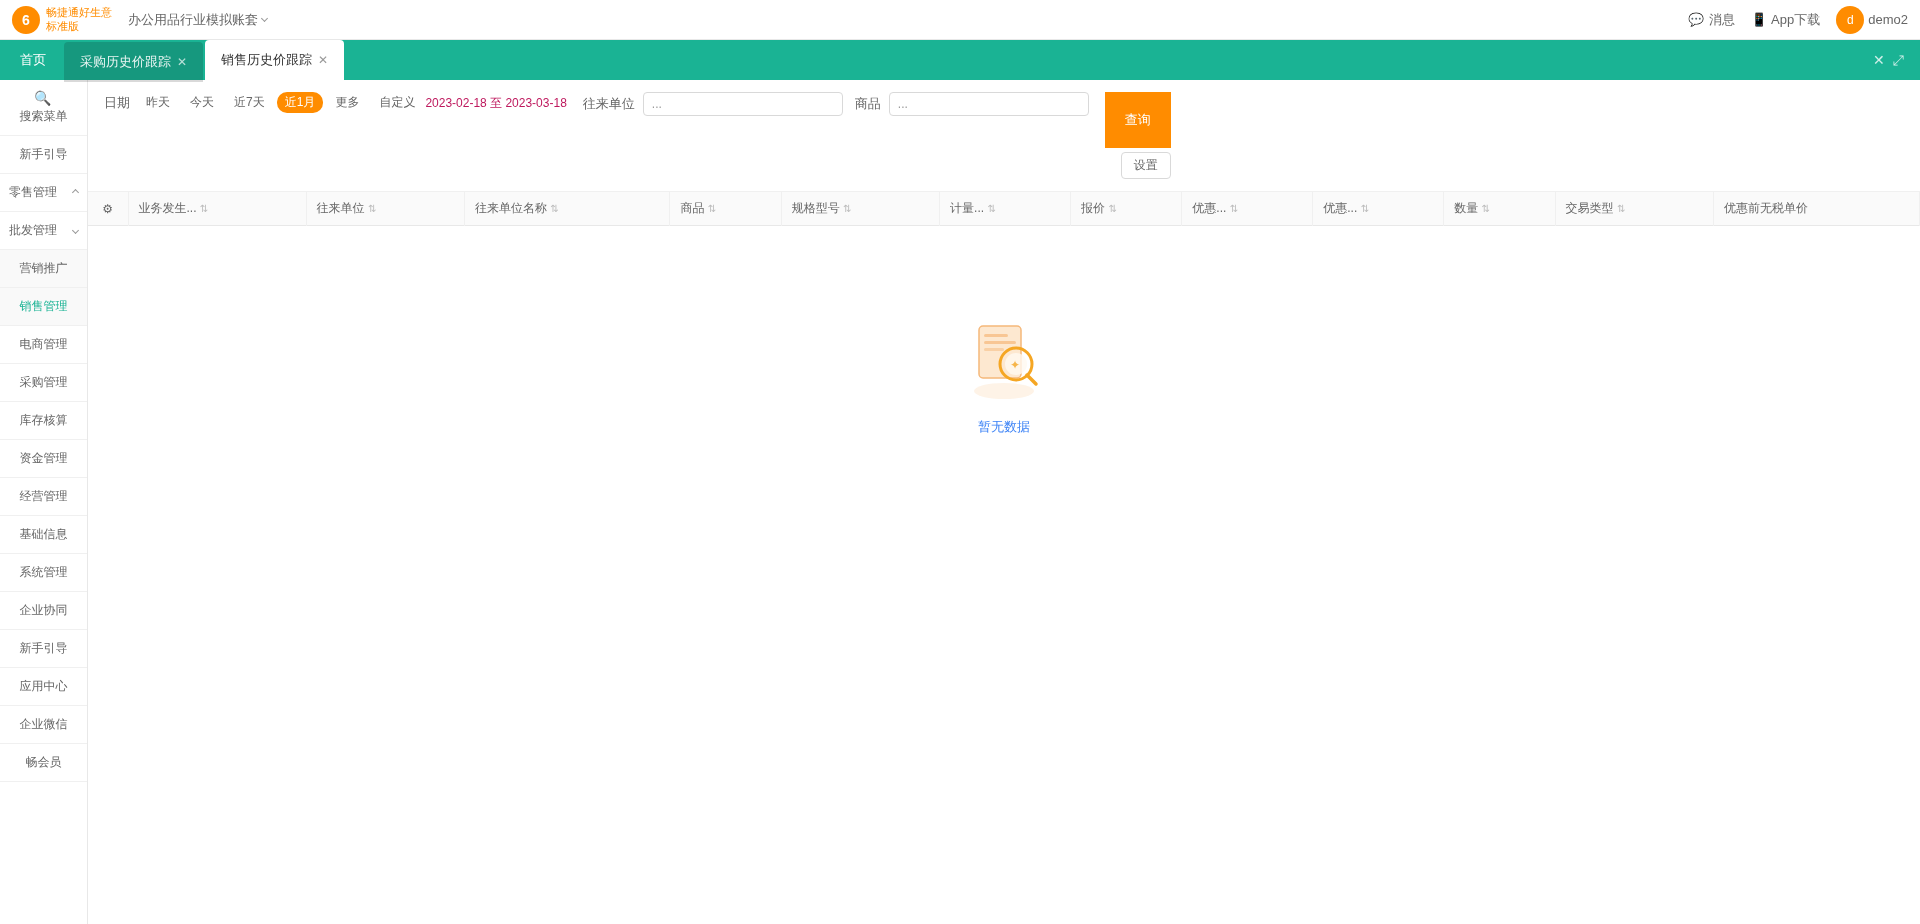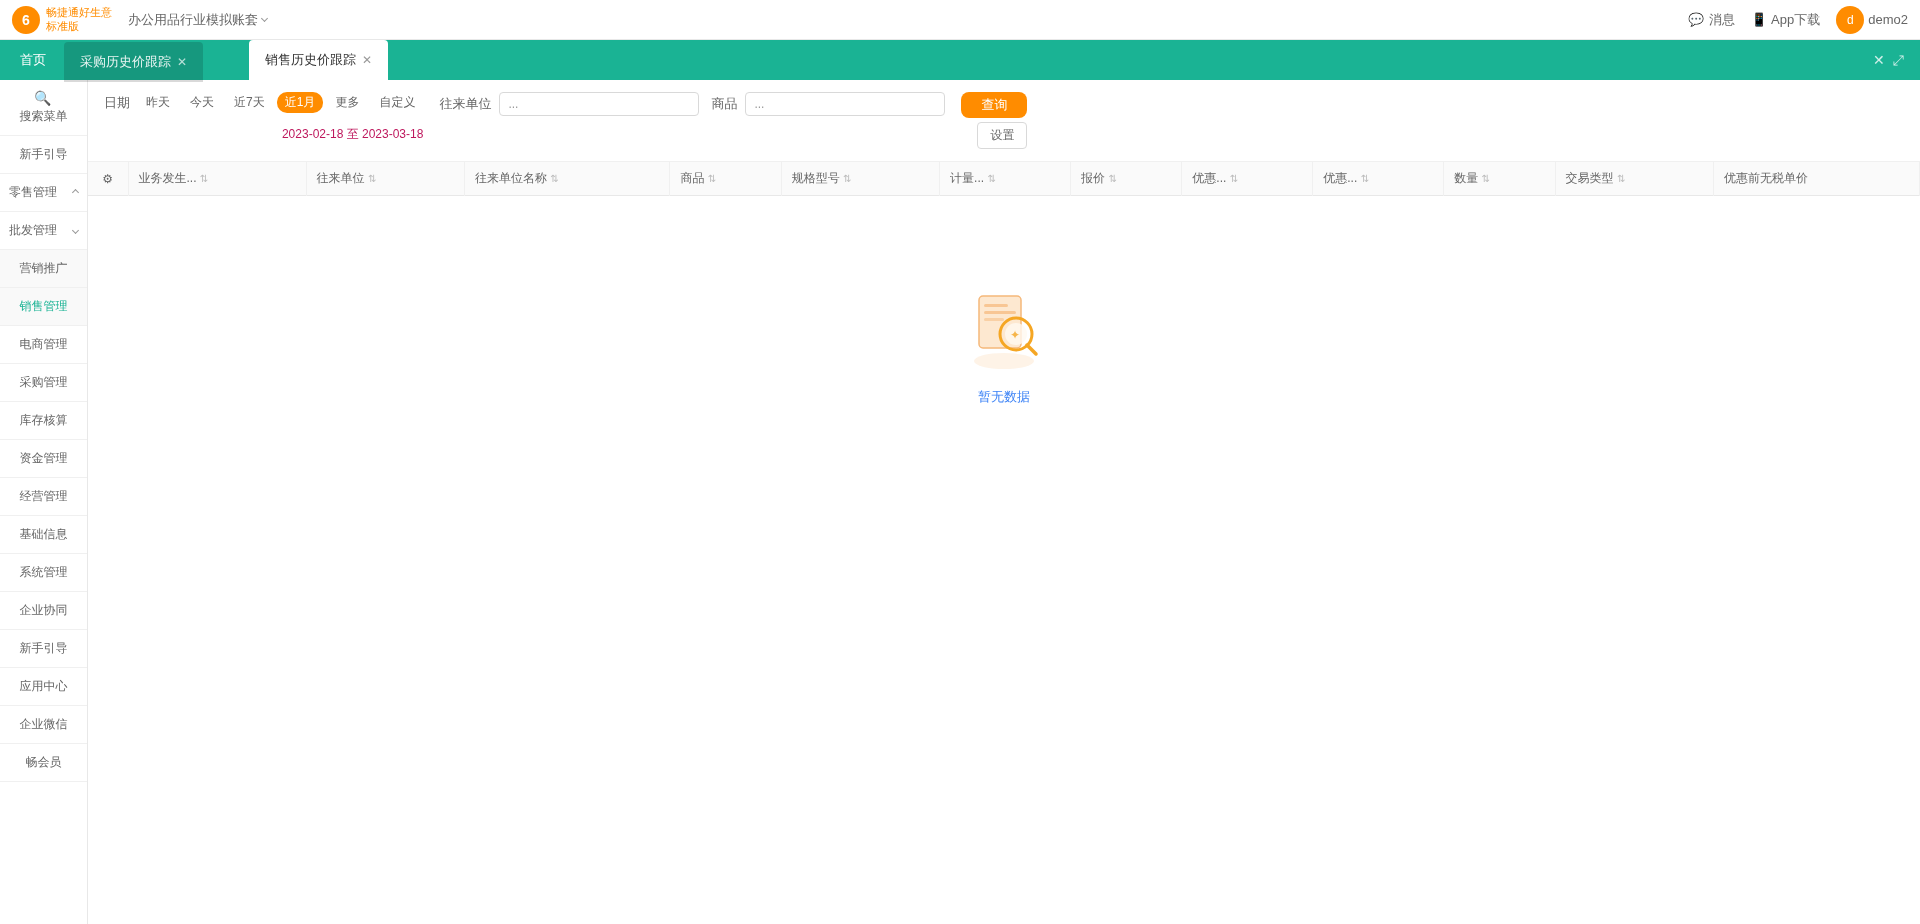--- a/index.html
+++ b/index.html
@@ -13,21 +13,21 @@
     .logo-text { font-size: 11px; color: #ff8c00; line-height: 1.2; }
     .app-selector { display: flex; align-items: center; gap: 4px; color: #666; font-size: 13px; cursor: pointer; padding: 4px 8px; border-radius: 4px; }
     .top-bar-right { display: flex; align-items: center; gap: 16px; color: #666; font-size: 13px; }
     .top-bar-right .item { display: flex; align-items: center; gap: 4px; cursor: pointer; }
     .avatar { width: 28px; height: 28px; background: #ff8c00; border-radius: 50%; display: flex; align-items: center; justify-content: center; color: white; font-size: 12px; }
 
     
     .tab-bar { height: 40px; background: #1ab394; display: flex; align-items: center; padding: 4px; flex-shrink: 0; position: relative; }
     .tab { height: 40px; display: flex; align-items: center; padding: 0 16px; color: rgba(255,255,255,0.85); cursor: pointer; font-size: 13px; gap: 6px; white-space: nowrap; }
     .tab.home { background: transparent; font-weight: 500; color: white; }
-    .tab.active { background: #fff; color: #333; border-radius: 4px 4px 0 0; margin-top: 0; margin-left: 44px; }
+    .tab.active { background: #fff; color: #333; border-radius: 4px 4px 0 0; margin-top: 0; }
     .tab.inactive { background: rgba(0,0,0,0.15); color: rgba(255,255,255,0.9); border-radius: 4px 4px 0 0; margin: 4px 2px 0; }
     .tab-close { color: rgba(255,255,255,0.7); font-size: 12px; cursor: pointer; }
     .tab.active .tab-close { color: #999; }
     .tab-bar-right { margin-left: auto; display: flex; align-items: center; gap: 8px; padding-right: 12px; color: white; font-size: 16px; cursor: pointer; }
 
     
     .main-layout { display: flex; flex: 1; overflow: hidden; }
 
     
     .sidebar { width: 88px; background: #fff; border-right: 1px solid #e8e8e8; display: flex; flex-direction: column; overflow-y: auto; flex-shrink: 0; }
@@ -49,24 +49,24 @@
     .checkbox-checked { width: 14px; height: 14px; background: #1ab394; border-radius: 2px; display: flex; align-items: center; justify-content: center; color: white; font-size: 10px; }
 
     
     .filter-area { padding: 12px 16px; border-bottom: 1px solid #f0f0f0; display: flex; align-items: flex-start; gap: 16px; flex-wrap: wrap; }
     .filter-row { display: flex; align-items: center; gap: 8px; flex-wrap: wrap; }
     .filter-label { color: #666; white-space: nowrap; }
     .date-buttons { display: flex; align-items: center; gap: 4px; }
     .date-btn { padding: 2px 8px; border-radius: 3px; cursor: pointer; font-size: 12px; color: #666; border: none; background: transparent; }
     .date-btn.active { background: #ff8c00; color: white; border-radius: 10px; }
     .date-range { font-size: 12px; color: #be185d; margin-top: 2px; }
-    .filter-group { display: flex; align-items: flex-end; flex-direction: column; gap: 11px; }
+    .filter-group { display: flex; align-items: center; flex-direction: row; gap: 2px; }
     .filter-input-group { display: flex; align-items: center; gap: 12px; }
     .field-input { border: 1px solid #d9d9d9; border-radius: 4px; padding: 4px 8px; font-size: 12px; color: #999; min-width: 200px; cursor: pointer; display: flex; align-items: center; justify-content: space-between; }
-    .query-btn { background: #ff8c00; color: white; border: none; border-radius: 8px; padding: 4px 20px; cursor: pointer; font-size: 13px; }
+    .query-btn { background: #ff8c00; color: white; border: none; border-radius: 0; padding: 19px 20px; cursor: pointer; font-size: 13px; }
     .settings-btn { background: #fff; color: #666; border: 1px solid #d9d9d9; border-radius: 4px; padding: 4px 12px; cursor: pointer; font-size: 12px; }
     .query-settings { display: flex; flex-direction: column; gap: 4px; align-items: flex-end; }
 
     
     .table-area { padding: 0; }
     .table-wrapper { overflow-x: auto; }
     table { width: 100%; border-collapse: collapse; font-size: 12px; }
     thead tr { background: #fafafa; border-bottom: 1px solid #e8e8e8; }
     thead th { padding: 8px 10px; text-align: left; color: #666; font-weight: normal; border-right: 1px solid #f0f0f0; white-space: nowrap; position: relative; }
     thead th .sort-icon { color: #bbb; font-size: 10px; }

